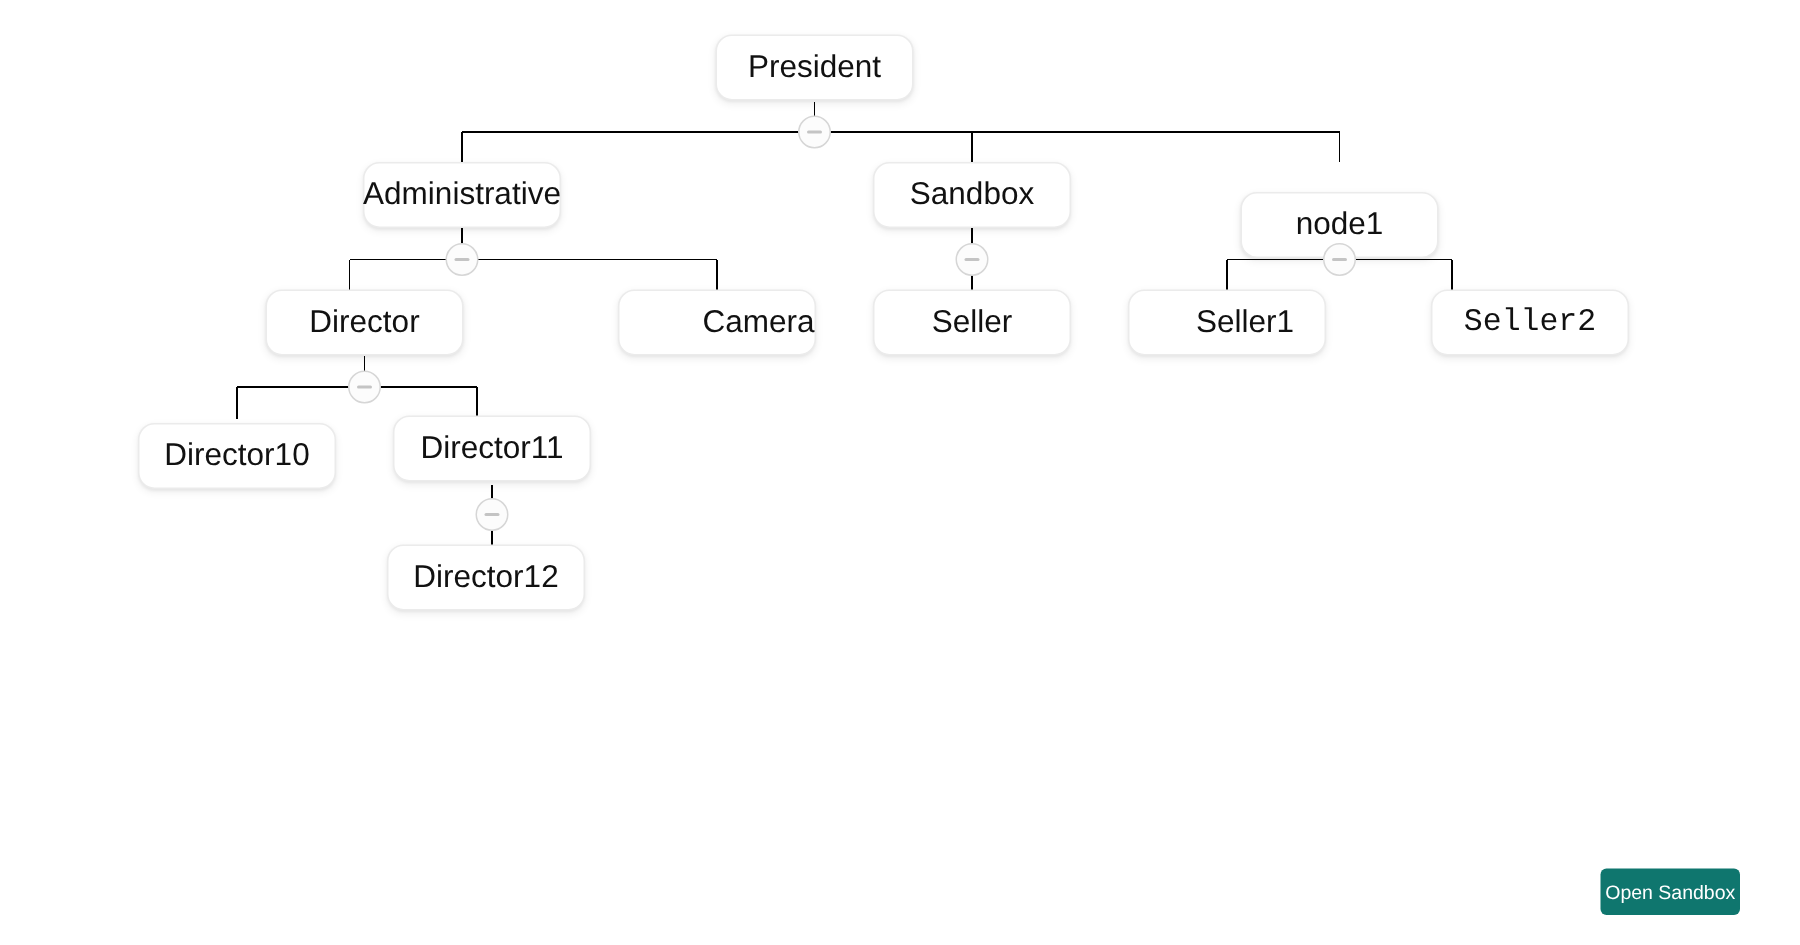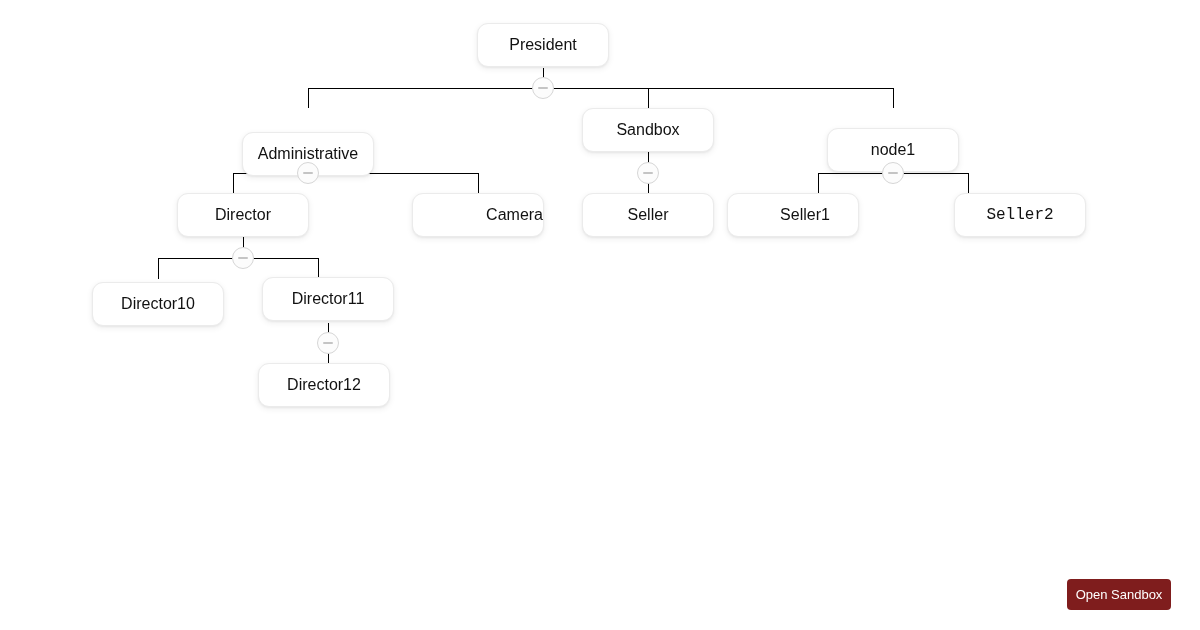--- a/index.html
+++ b/index.html
@@ -30,21 +30,21 @@
     background: #ffffff;
     border: 1px solid #ebebeb;
     border-radius: 11px;
     box-shadow: 0 2px 6px rgba(0,0,0,0.07), 0 1px 2px rgba(0,0,0,0.05);
     display: flex;
     align-items: center;
     justify-content: center;
     cursor: default;
   }
   .org-node-label {
-    font-size: 16px;
+    font-size: 21px;
     color: #111111;
     white-space: nowrap;
   }
   .toggle {
     position: absolute;
     box-sizing: border-box;
     width: 22px;
     height: 22px;
     background: #fcfcfc;
     border: 1px solid #d6d6d6;
@@ -58,23 +58,23 @@
     width: 10px;
     height: 1.5px;
     border-radius: 1px;
     background: #c4c4c4;
   }
   .sandbox-button {
     position: absolute;
     left: 1067px;
     top: 579px;
     box-sizing: border-box;
-    width: 104px;
+    width: 93px;
     height: 31px;
-    background: #7f1d1d;
+    background: #0f766e;
     color: #ffffff;
     border: none;
     border-radius: 4px;
     font-family: "Liberation Sans", "DejaVu Sans", sans-serif;
     font-size: 13px;
     display: flex;
     align-items: center;
     justify-content: center;
     cursor: pointer;
     white-space: nowrap;
@@ -102,39 +102,39 @@
       <line x1="243" y1="237" x2="243" y2="258"></line>
       <line x1="158" y1="258" x2="318" y2="258"></line>
       <line x1="158" y1="258" x2="158" y2="279"></line>
       <line x1="318" y1="258" x2="318" y2="279"></line>
       <line x1="328" y1="323" x2="328" y2="363"></line>
     </svg>
   <div>
       <div class="org-node" style="left: 477px; top: 23px;">
         <span class="org-node-label">President</span>
       </div>
-      <div class="org-node" style="left: 242px; top: 108px; margin-top: 24px;">
+      <div class="org-node" style="left: 242px; top: 108px;">
         <span class="org-node-label">Administrative</span>
       </div>
       <div class="org-node" style="left: 582px; top: 108px;">
         <span class="org-node-label">Sandbox</span>
       </div>
       <div class="org-node" style="left: 827px; top: 108px; margin-top: 20px;">
         <span class="org-node-label">node1</span>
       </div>
       <div class="org-node" style="left: 177px; top: 193px;">
         <span class="org-node-label">Director</span>
       </div>
       <div class="org-node" style="left: 412px; top: 193px; justify-content: flex-end;">
         <span class="org-node-label">Camera</span>
       </div>
       <div class="org-node" style="left: 582px; top: 193px; justify-content: center;">
         <span class="org-node-label">Seller</span>
       </div>
-      <div class="org-node" style="left: 727px; top: 193px; padding-left: 24px;">
+      <div class="org-node" style="left: 752px; top: 193px; padding-left: 24px;">
         <span class="org-node-label">Seller1</span>
       </div>
       <div class="org-node" style="left: 954px; top: 193px; font-family: Liberation Mono, monospace;">
         <span class="org-node-label">Seller2</span>
       </div>
       <div class="org-node" style="left: 92px; top: 282px;">
         <span class="org-node-label">Director10</span>
       </div>
       <div class="org-node" style="left: 262px; top: 277px; justify-content: center;">
         <span class="org-node-label">Director11</span>

